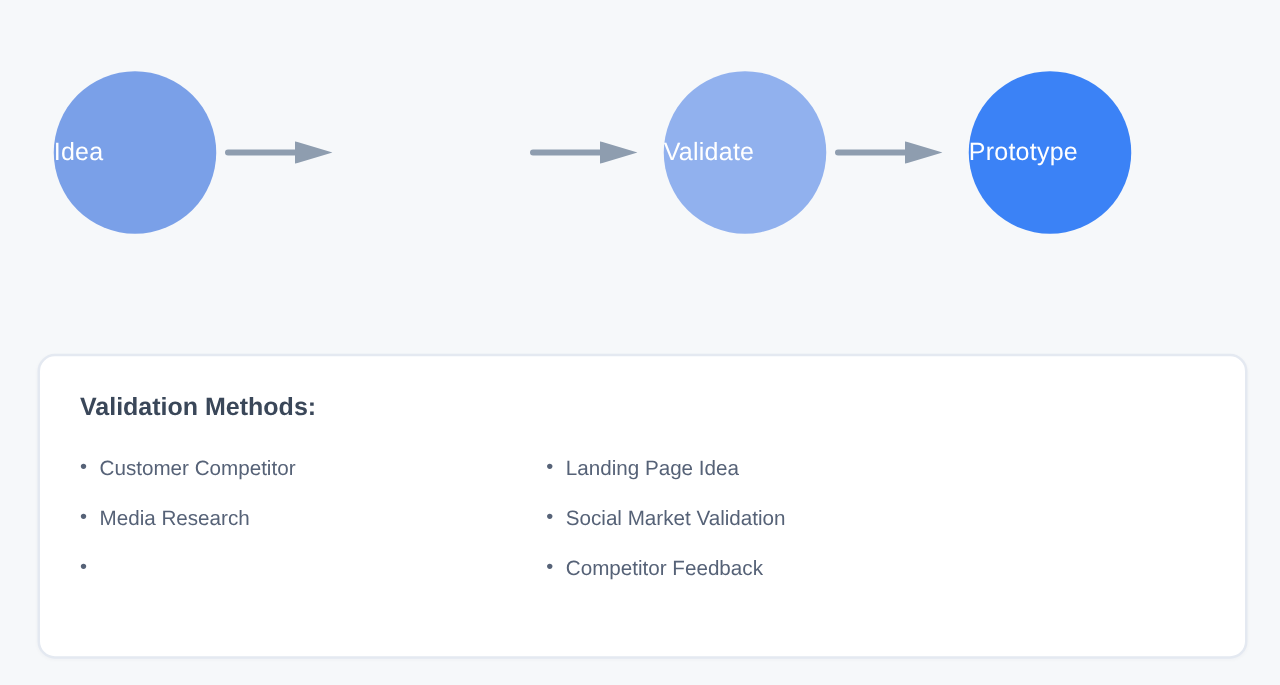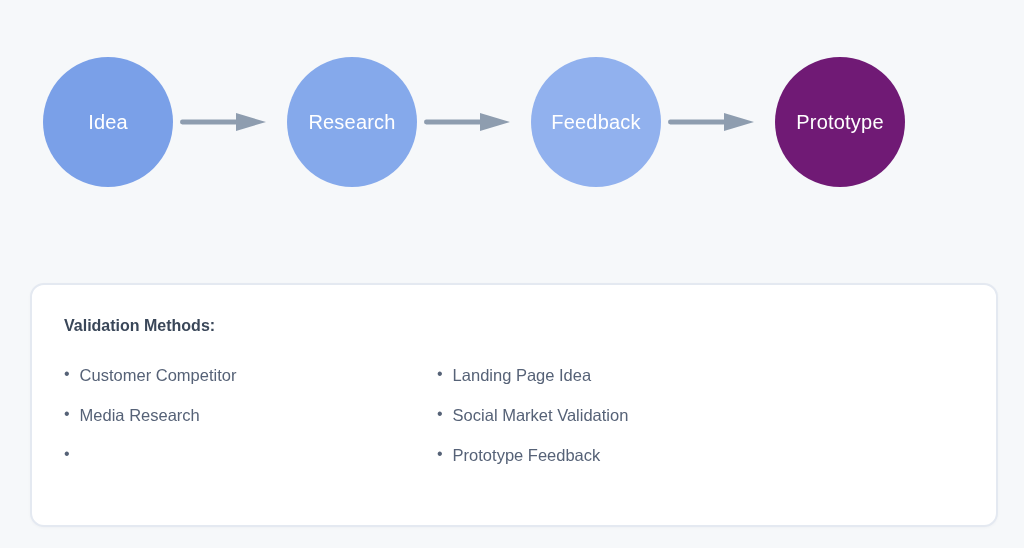--- a/index.html
+++ b/index.html
@@ -10,21 +10,21 @@
     overflow: hidden;
   }
   .page { position: relative; width: 1024px; height: 548px; }
 
   
   .stage { position: absolute; left: 0; top: 0; width: 1024px; height: 260px; }
   .circle {
     position: absolute; top: 57px;
     width: 130px; height: 130px;
     border-radius: 50%;
-    display: flex; align-items: center; justify-content: center;
+    display: flex; align-items: center; 
   }
   .circle span {
     color: #ffffff;
     font-size: 20px;
     font-weight: 500;
     letter-spacing: 0.2px;
   }
   .c1 { left: 43px; }
   .c2 { left: 287px; }
   .c3 { left: 531px; }
@@ -44,21 +44,21 @@
     position: absolute;
     left: 30px; top: 283px;
     width: 968px; height: 244px;
     background: #ffffff;
     border: 2px solid #e4e9f1;
     border-radius: 14px;
     box-shadow: 0 1px 3px rgba(30, 41, 59, 0.03);
   }
   .card-heading {
     margin: 28px 32px 0 32px;
-    font-size: 16px;
+    font-size: 20px;
     font-weight: 700;
     color: #3a4759;
     line-height: 26px;
   }
   .methods {
     display: flex;
     margin: 16px 32px 0 32px;
   }
   .col { display: flex; flex-direction: column; }
   .col-left { width: 373px; }
@@ -86,39 +86,36 @@
 
     <div class="circle c1" style="background-color: rgb(122, 160, 232);">
       <span>Idea</span>
     </div>
 
     <svg class="arrow a1" viewBox="0 0 86 18" style="fill: rgb(142, 157, 175);">
       <rect x="0" y="6.6" width="58" height="4.8" rx="2.4"></rect>
       <polygon points="56,0 56,18 86,9"></polygon>
     </svg>
 
-    <div class="circle c2" style="background-color: rgb(133, 169, 235);">
-      <span>Research</span>
-    </div>
 
     <svg class="arrow a2" viewBox="0 0 86 18" style="fill: rgb(142, 157, 175);">
       <rect x="0" y="6.6" width="58" height="4.8" rx="2.4"></rect>
       <polygon points="56,0 56,18 86,9"></polygon>
     </svg>
 
     <div class="circle c3" style="background-color: rgb(145, 177, 238);">
-      <span>Feedback</span>
+      <span>Validate</span>
     </div>
 
     <svg class="arrow a3" viewBox="0 0 86 18" style="fill: rgb(142, 157, 175);">
       <rect x="0" y="6.6" width="58" height="4.8" rx="2.4"></rect>
       <polygon points="56,0 56,18 86,9"></polygon>
     </svg>
 
-    <div class="circle c4" style="background-color: #701a75;">
+    <div class="circle c4" style="background-color: #3b82f6;">
       <span>Prototype</span>
     </div>
 
   </div>
 
   <div class="card">
     <div class="card-heading">Validation Methods:</div>
 
     <div class="methods">
       <div class="col col-left">
@@ -138,19 +135,19 @@
         <div class="method-item">
           <span class="bullet">•</span>
           <span>Landing Page Idea</span>
         </div>
         <div class="method-item">
           <span class="bullet">•</span>
           <span>Social Market Validation</span>
         </div>
         <div class="method-item">
           <span class="bullet">•</span>
-          <span>Prototype Feedback</span>
+          <span>Competitor Feedback</span>
         </div>
       </div>
     </div>
   </div>
 
 </div>
 
 </body></html>

